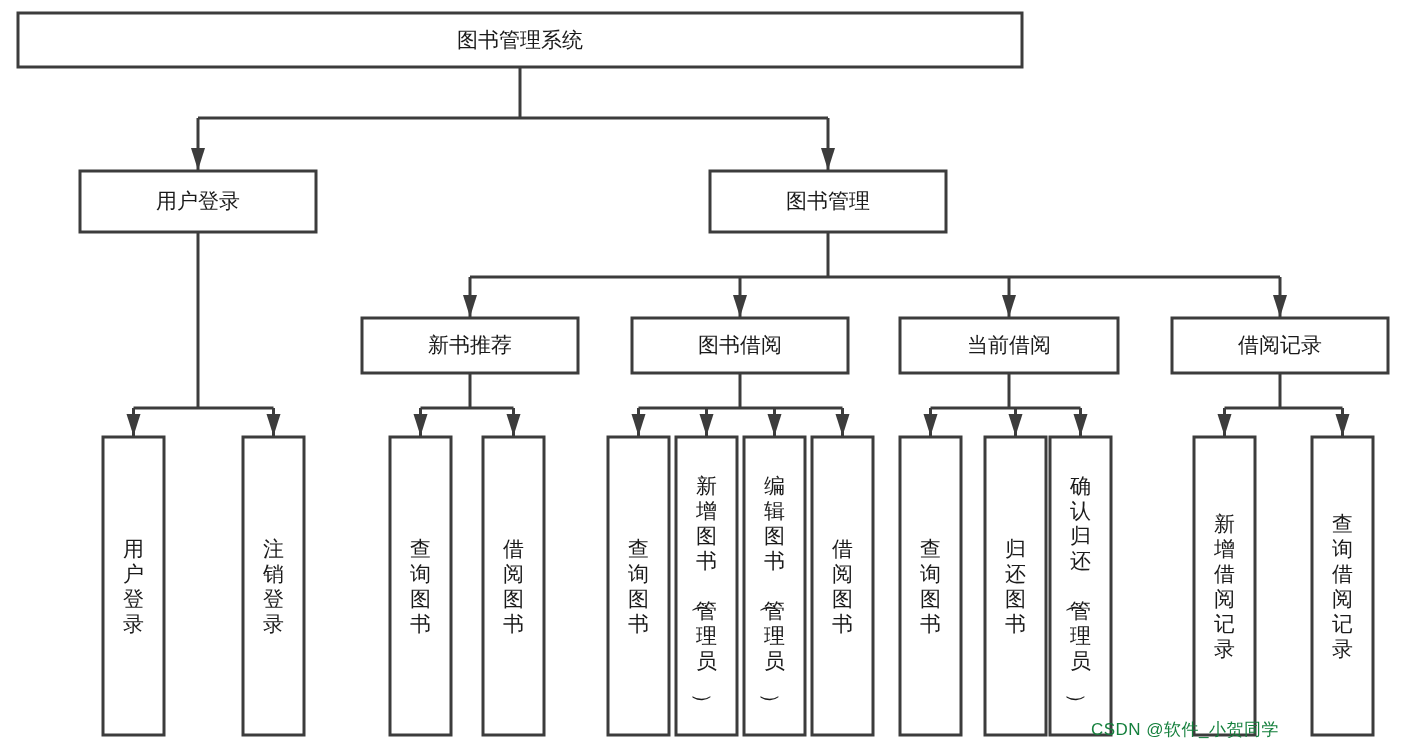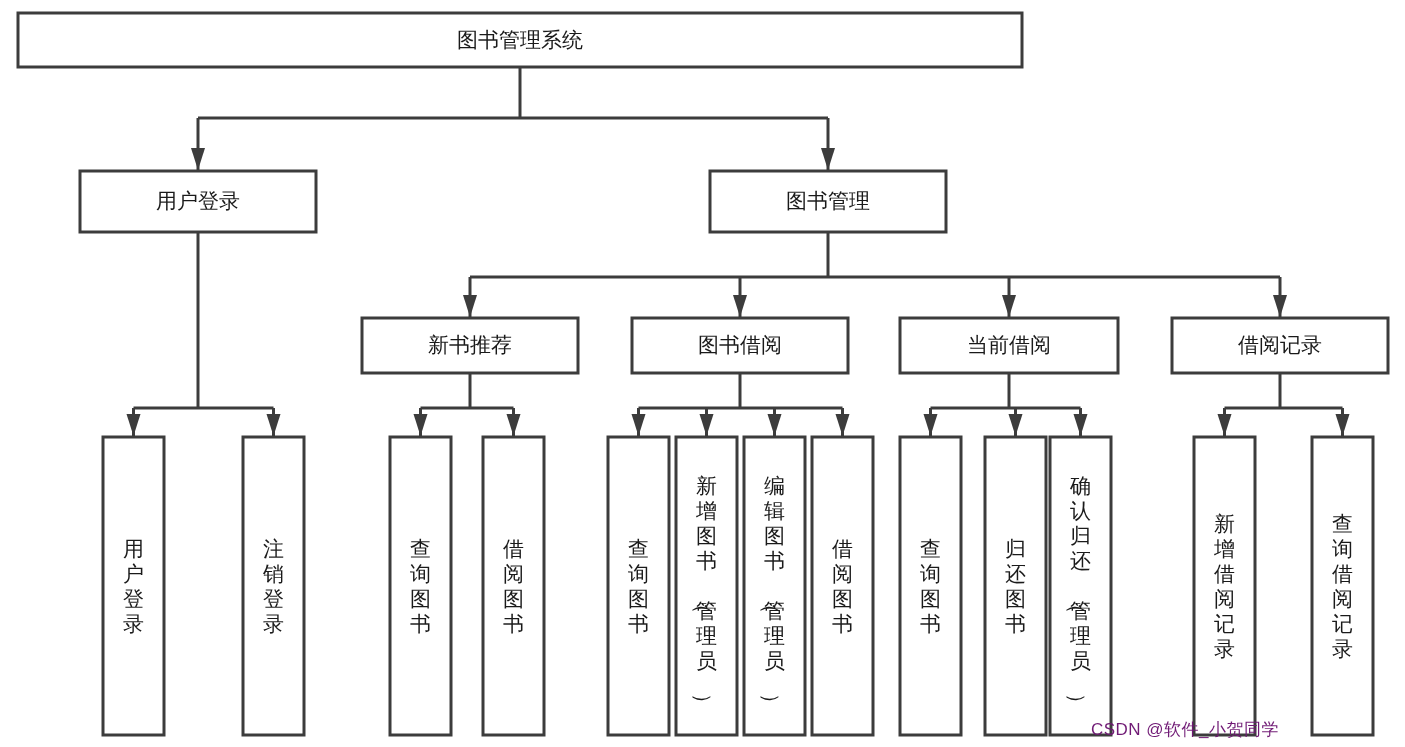--- a/index.html
+++ b/index.html
@@ -55,21 +55,21 @@
     font-size: 21px;
     fill: #1a1a1a;
     text-anchor: middle;
   }
   .watermark {
     position: absolute;
     right: 8px;
     bottom: 6px;
     font-family: "Liberation Sans", "DejaVu Sans", sans-serif;
     font-size: 17px;
-    color: #701a75;
+    color: #15803d;
     letter-spacing: 0.5px;
     white-space: nowrap;
     user-select: none;
   }
 </style>
 </head>
 <body>
 
 <div id="diagram-root">
   <svg class="diagram-canvas" viewBox="0 0 1405 747">

